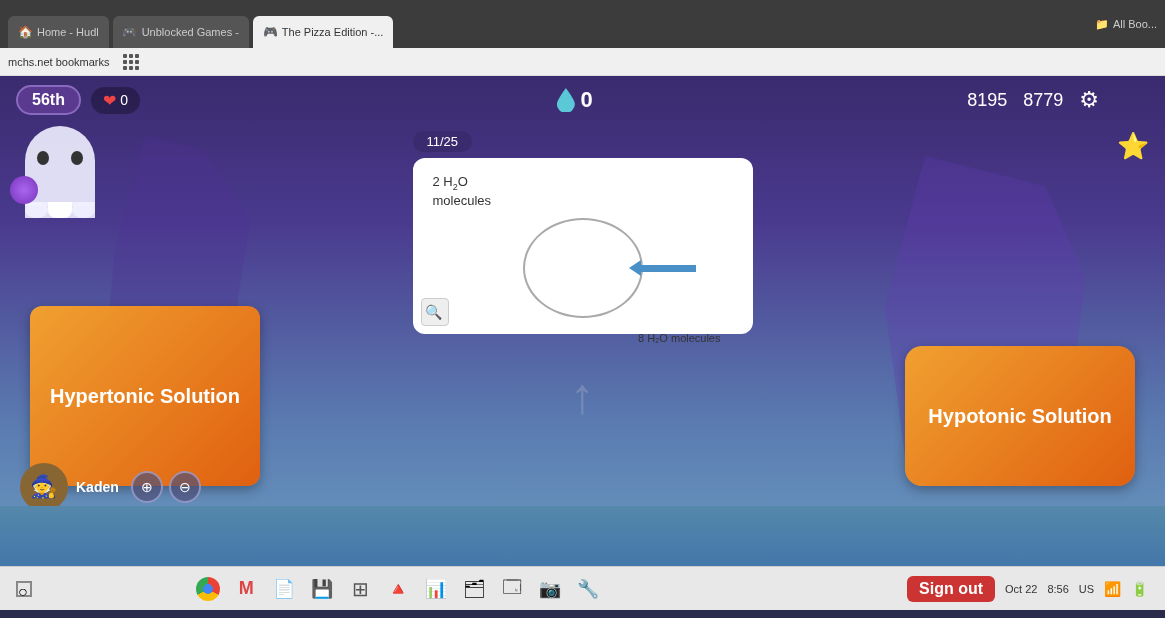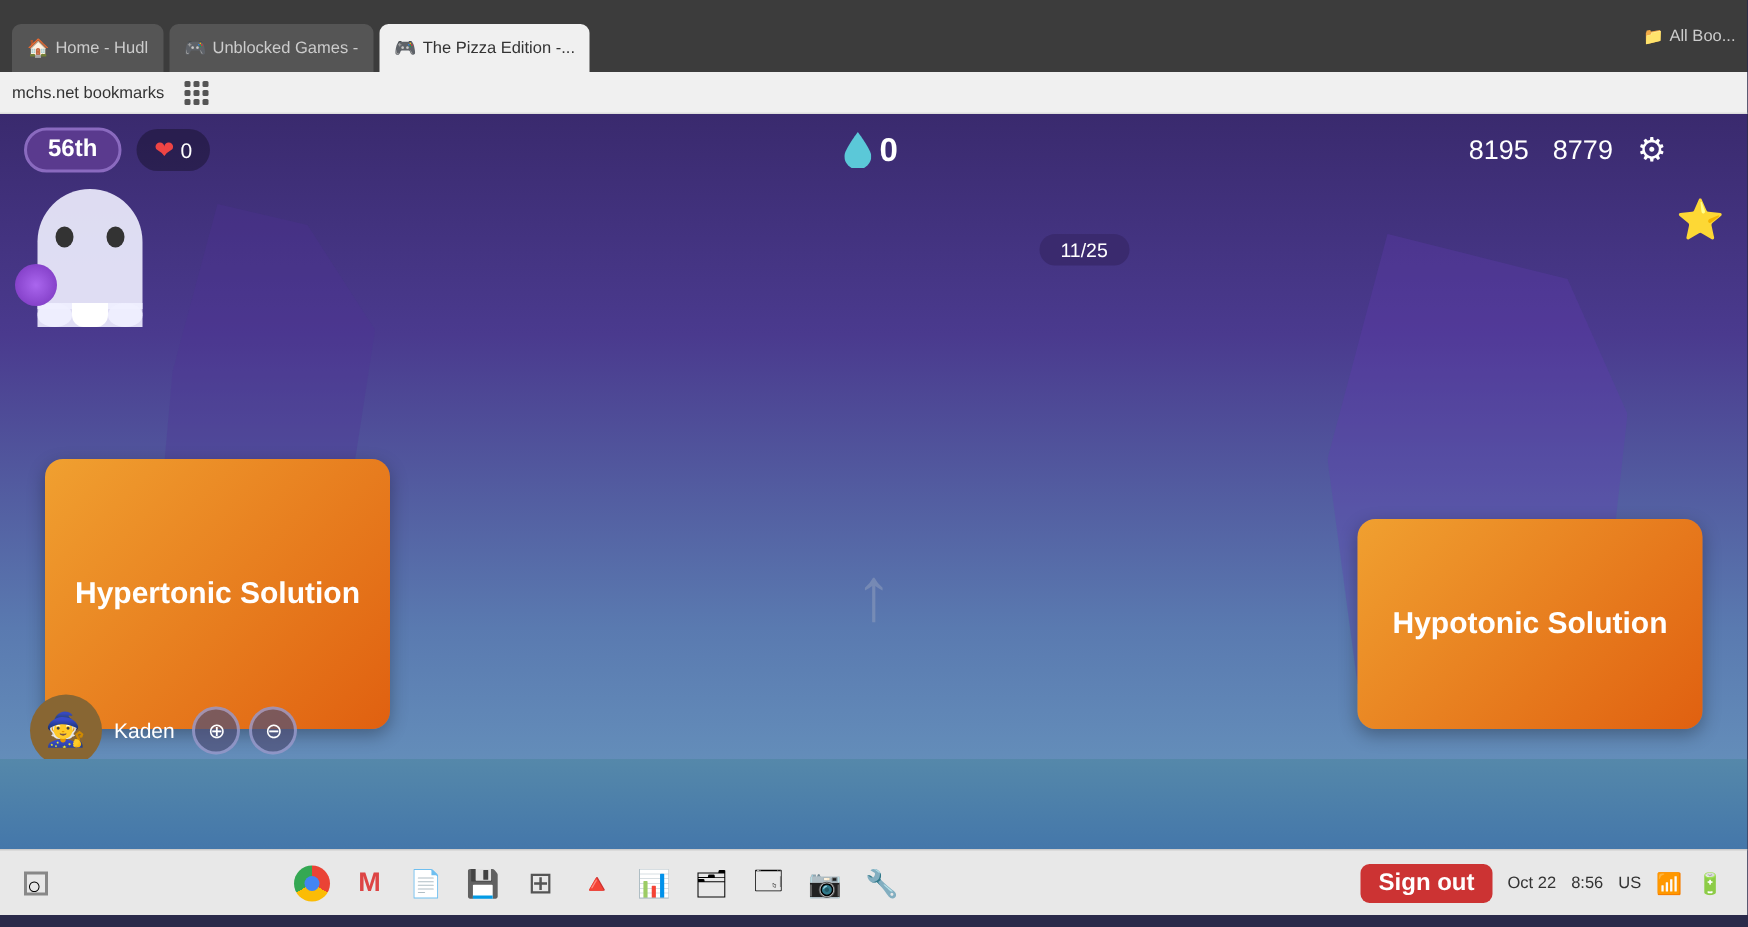--- a/index.html
+++ b/index.html
@@ -58,21 +58,21 @@
       height: 490px;
       background: linear-gradient(180deg, #3a2a6e 0%, #4a3a8e 30%, #5a7ab0 70%, #6a9ac0 100%);
       overflow: hidden;
     }
 
     
     .top-bar {
       position: absolute;
       top: 0;
       left: 0;
-      right: 4px;
+      right: 16px;
       height: 48px;
       display: flex;
       align-items: center;
       padding: 0 16px;
       z-index: 10;
     }
     .rank-badge {
       background: #5a3a8e;
       color: white;
       border-radius: 20px;
@@ -133,22 +133,21 @@
       font-size: 26px;
     }
 
     
     .question-container {
       position: absolute;
       top: 55px;
       left: 50%;
       transform: translateX(-50%);
       width: 340px;
-      text-align: right;
-      margin-top: 25px;
+      text-align: left;
     }
     .progress-badge {
       background: #3a2a6e;
       color: white;
       border-radius: 20px;
       padding: 3px 14px;
       font-size: 13px;
       display: inline-block;
       margin-bottom: 6px;
     }
@@ -224,21 +223,21 @@
       position: absolute;
       bottom: 55px;
       left: 20px;
       display: flex;
       align-items: center;
       gap: 8px;
     }
     .player-name {
       color: white;
       font-size: 14px;
-      font-weight: normal;
+      font-weight: bold;
     }
     .player-controls {
       display: flex;
       gap: 6px;
       margin-left: 4px;
     }
     .ctrl-btn {
       width: 32px;
       height: 32px;
       border-radius: 50%;
@@ -407,29 +406,47 @@
     </div>
     <div style="position:absolute; left:0; top:50px; width:28px; height:28px; background:radial-gradient(circle, #aa66ee, #7733bb); border-radius:50%;"></div>
   </div>
 
   <div class="star-decoration">⭐</div>
 
   <div class="question-container">
     <div class="progress-badge">
       <span>11/25</span>
     </div>
+    <div class="question-card">
+      <div class="question-text-top">
+        2 H<sub class="sub2">2</sub>O<br>molecules
+      </div>
+      <div class="diagram-container">
+        <div class="circle-diagram">
+
+          <div style="position:absolute; right:-55px; top:50%; transform:translateY(-50%); display:flex; align-items:center;">
+            <div style="width:0; height:0; border-top:8px solid transparent; border-bottom:8px solid transparent; border-right:12px solid #4a90c8;"></div>
+            <div style="width:55px; height:7px; background:#4a90c8;"></div>
+          </div>
+          <div style="position:absolute; bottom:-28px; right:-80px; font-size:11px; color:#333; white-space:nowrap;">
+            <span>8 H₂O molecules</span>
+          </div>
+        </div>
+      </div>
+      <div class="zoom-button">🔍</div>
+    </div>
   </div>
 
   <div style="position:absolute; bottom:80px; left:0; right:0; display:flex; justify-content:space-between; padding:0 30px; align-items:flex-end;">
     <div class="answer-card" style="width:230px; height:180px;">
       <span>Hypertonic Solution</span>
     </div>
 
     <div style="color:#8a9abb; font-size:50px; opacity:0.6; align-self:center; margin:0 20px;">↑</div>
-    <div class="answer-card" style="width:230px; height:140px;">
+    <div class="answer-card" style="width:230px; height:140px;border-radius:17px;">
       <span>Hypotonic Solution</span>
     </div>
   </div>
 
   <div class="player-avatar">
     <div style="width:48px; height:48px; background:#886633; border-radius:50%; display:flex; align-items:center; justify-content:center; font-size:22px;">🧙</div>
     <span class="player-name">Kaden</span>
     <div class="player-controls">
       <div class="ctrl-btn" style="background:rgba(80,80,120,0.7);">⊕</div>
       <div class="ctrl-btn" style="background:rgba(80,80,120,0.7);">⊖</div>

